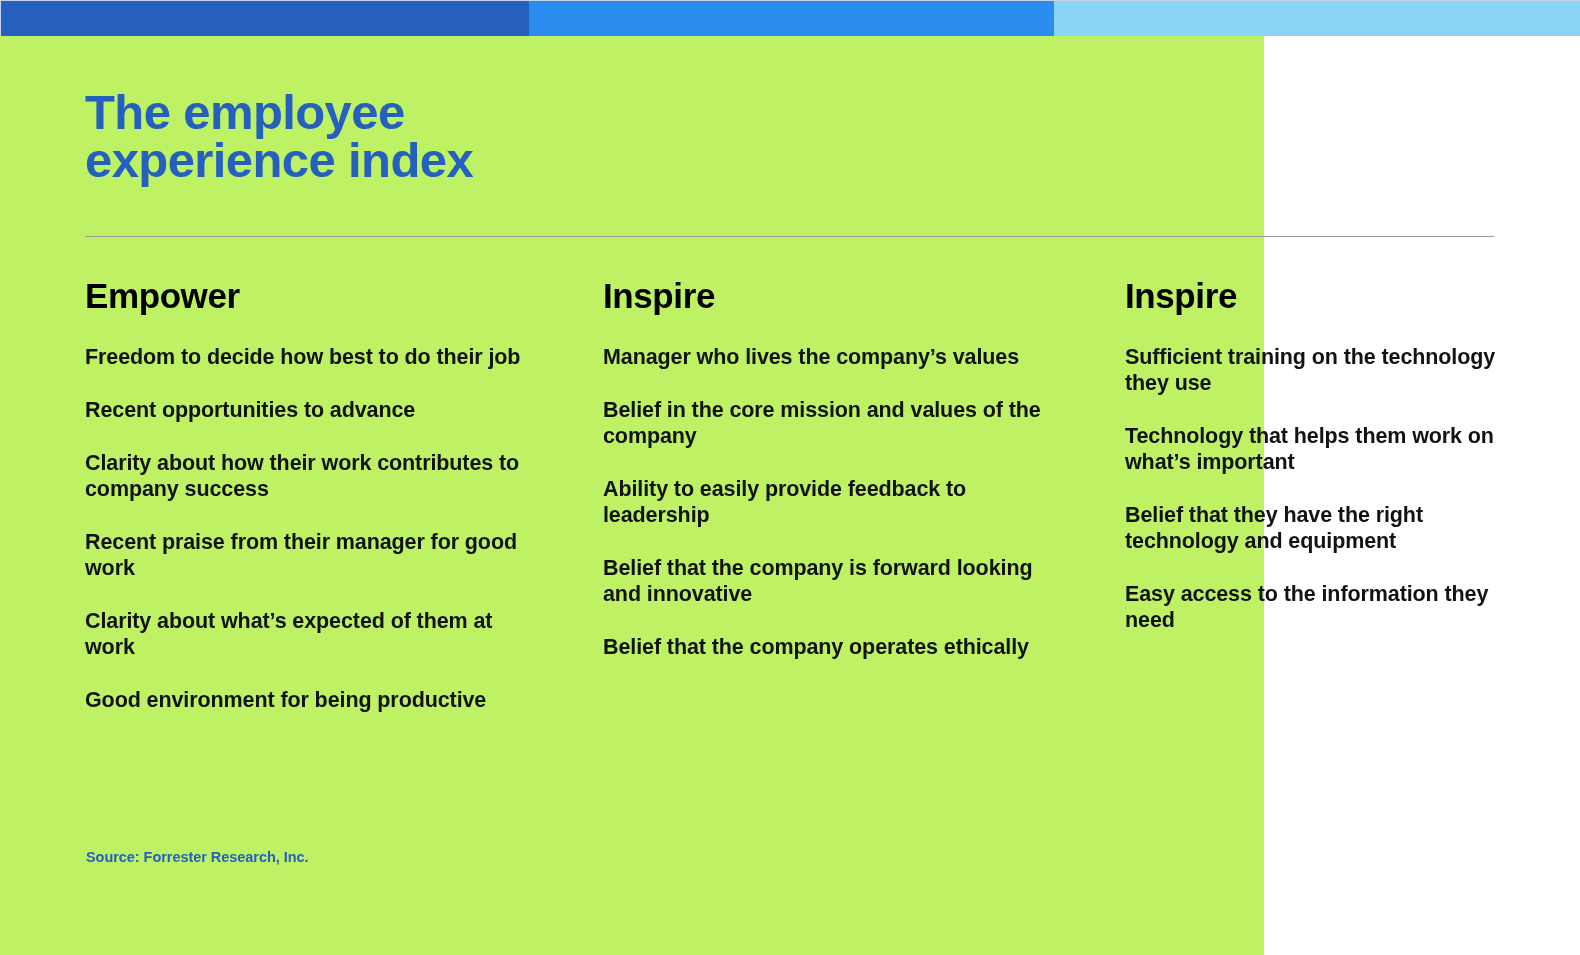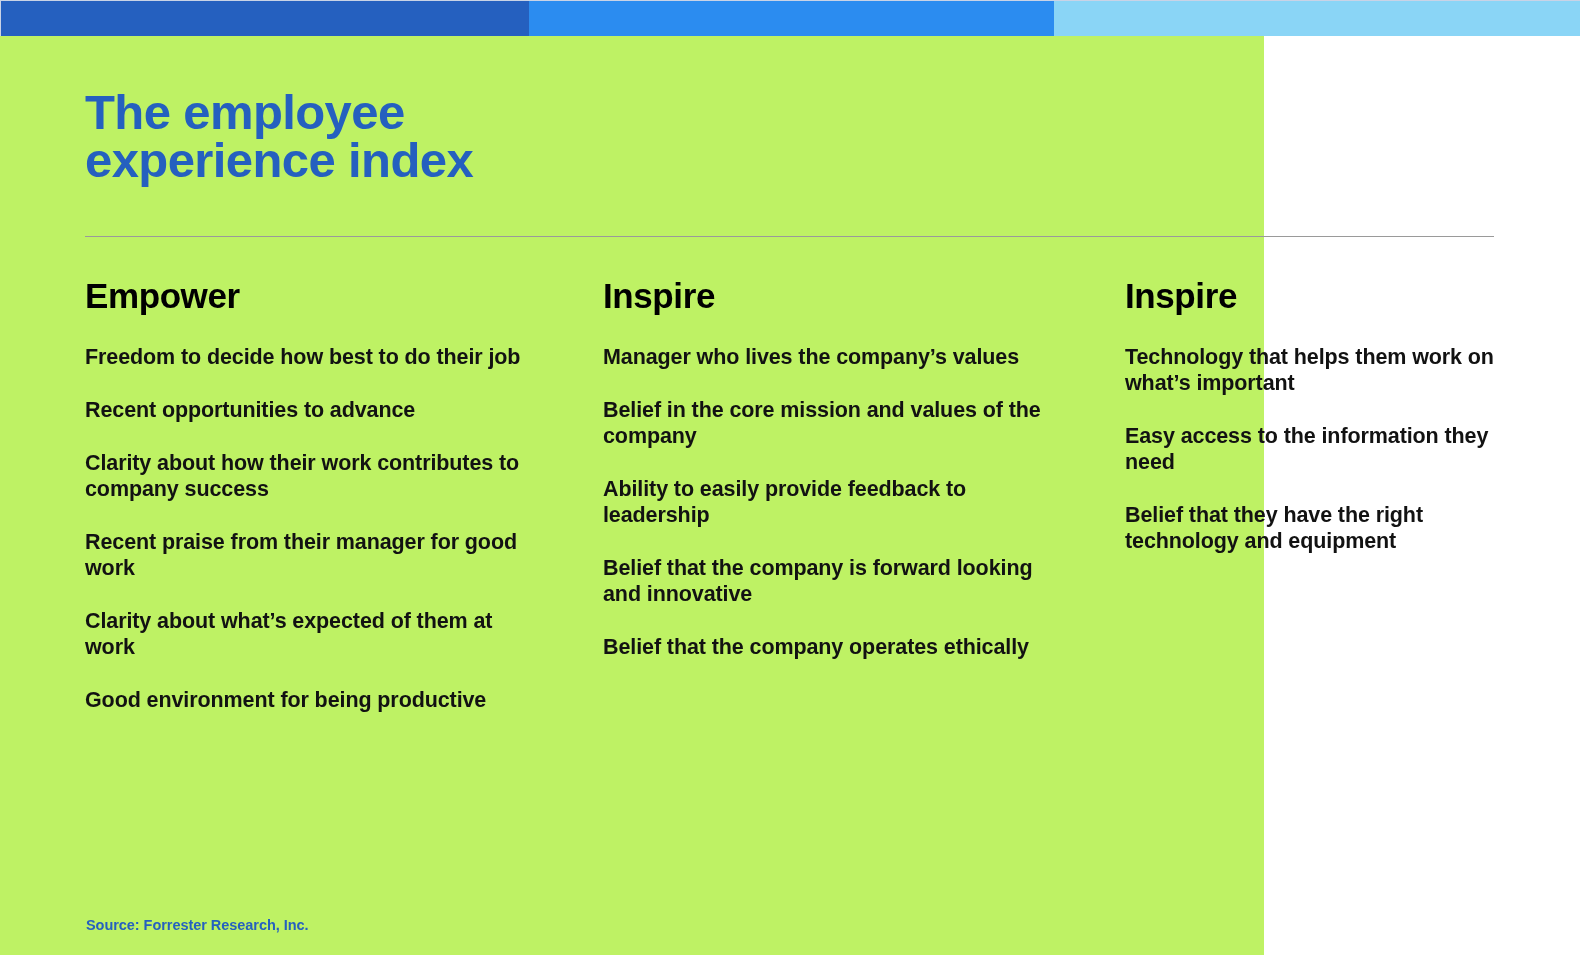--- a/index.html
+++ b/index.html
@@ -105,21 +105,21 @@
     color: #121212;
     margin: 0 0 27px 0;
     letter-spacing: -0.1px;
   }
   .item:last-child { margin-bottom: 0; }
 
   
   .source {
     position: absolute;
     left: 86px;
-    top: 916px;
+    top: 848px;
     font-family: "Liberation Sans", sans-serif;
     font-size: 14.5px;
     line-height: 18px;
     font-weight: 700;
     color: #2560bf;
     letter-spacing: -0.05px;
   }
 </style>
 </head>
 <body>
@@ -160,23 +160,24 @@
         <li class="item">Belief in the core mission and values of the company</li>
         <li class="item">Ability to easily provide feedback to leadership</li>
         <li class="item">Belief that the company is forward looking and innovative</li>
         <li class="item">Belief that the company operates ethically</li>
       </ul>
     </div>
 
     <div class="column col-3">
       <h2 class="col-head">Inspire</h2>
       <ul class="item-list">
+        <li class="item">Sufficient training on the technology they use</li>
         <li class="item">Technology that helps them work on what’s important</li>
+        <li class="item">Belief that they have the right technology and equipment</li>
         <li class="item">Easy access to the information they need</li>
-        <li class="item">Belief that they have the right technology and equipment</li>
       </ul>
     </div>
 
   </div>
 
   <div class="source">Source: Forrester Research, Inc.</div>
 
 </div>
 
 </body></html>

